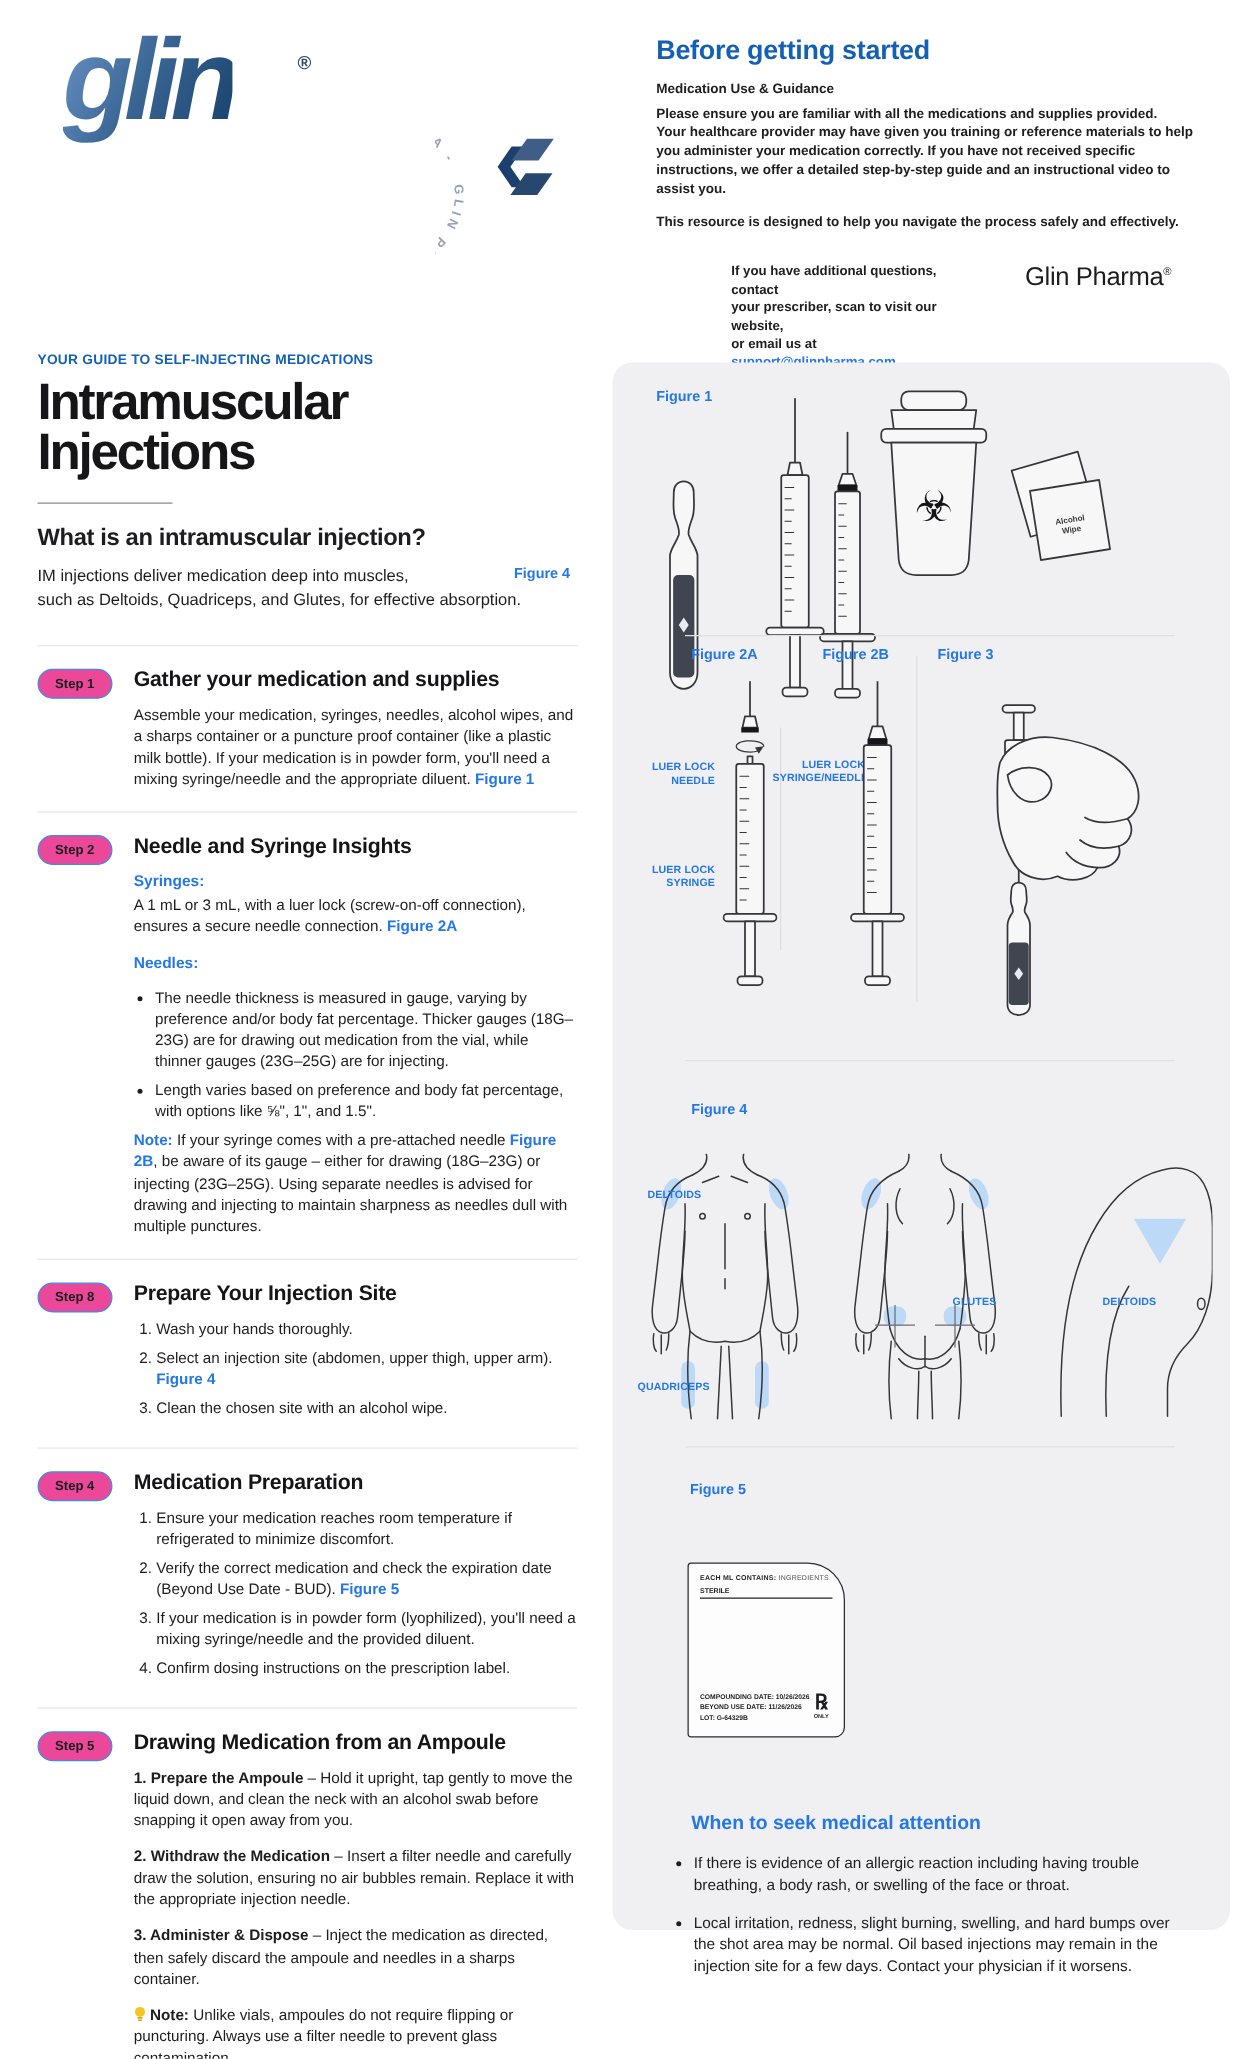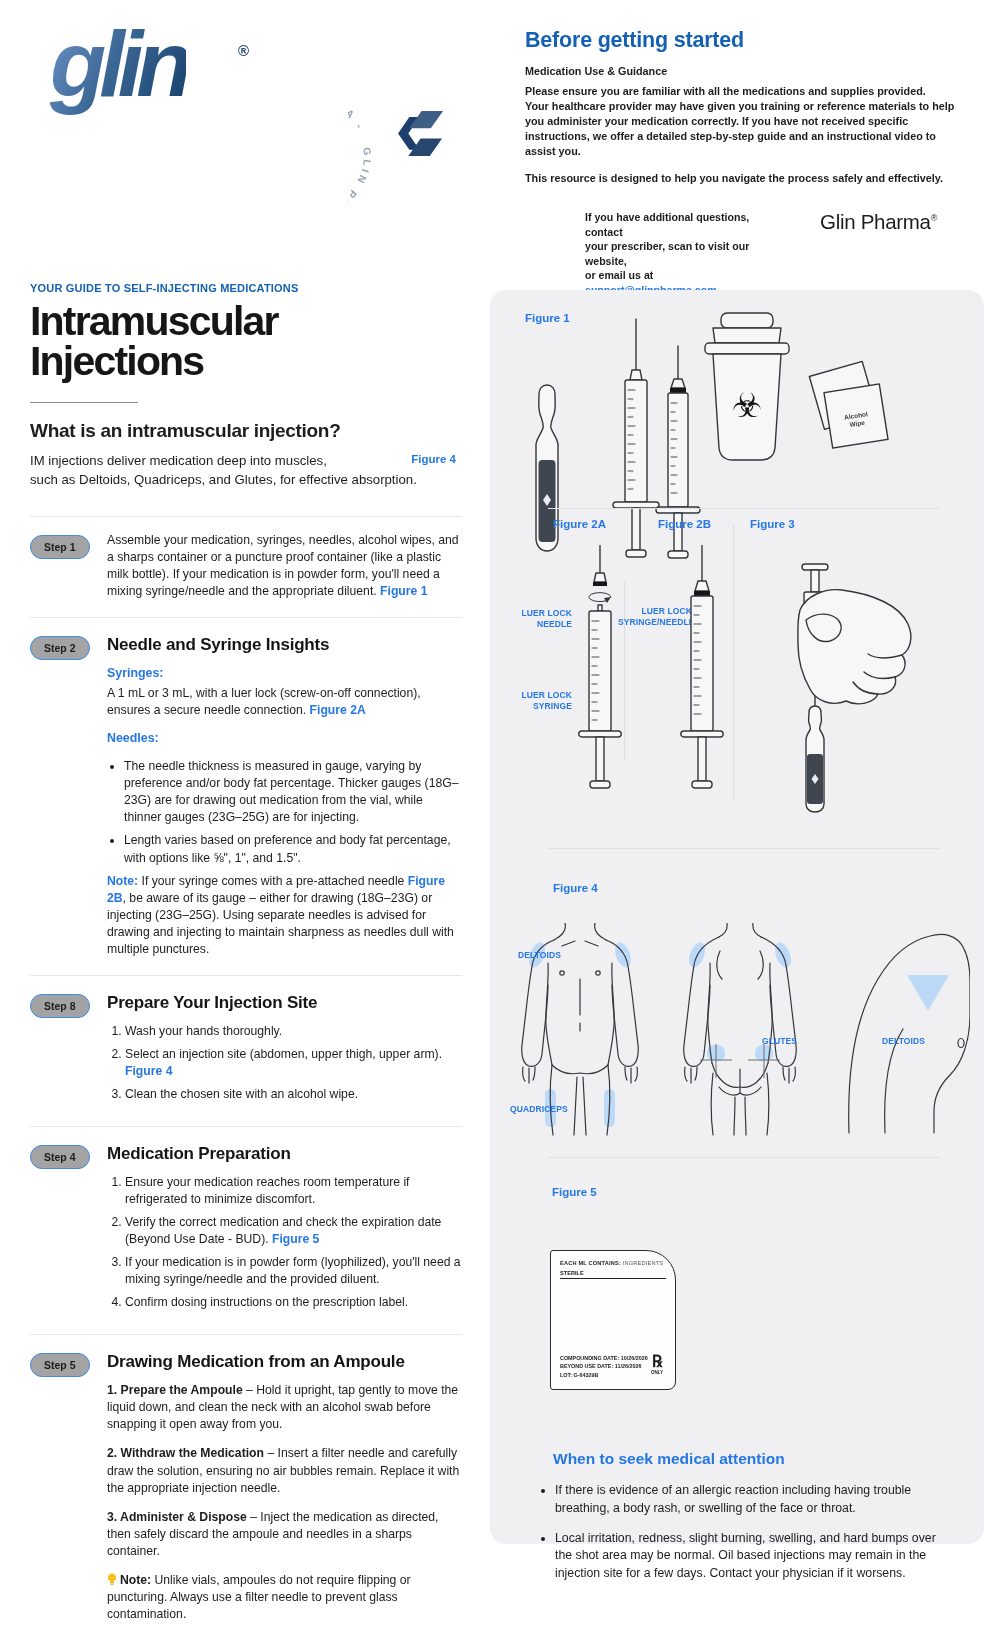--- a/index.html
+++ b/index.html
@@ -29,21 +29,21 @@
   .main-title{font-size:41px;line-height:.97;font-weight:800;letter-spacing:-1.8px;color:#161618;margin:0 0 20px;}
   .title-rule{width:108px;border-top:1.5px solid #8a8a8e;margin:0 0 17px;}
   .question{font-size:19px;font-weight:800;letter-spacing:-.3px;margin:0 0 9px;}
   .answer{font-size:13.2px;line-height:1.5;position:relative;margin-bottom:26px;}
   .fig-link{color:#2577e6;font-weight:700;text-decoration:none;cursor:pointer;}
   .answer .fig-link{position:absolute;right:6px;top:0;font-size:11.5px;}
   .divider{border-top:1px solid #e8e8ea;}
   .step{display:flex;padding:15px 0 17px;}
   .badge-col{width:77px;flex:none;padding-top:3px;}
   .badge{display:inline-block;border:1.5px solid #3c8ce8;border-radius:15px;padding:5px 13px;
-         font-size:10.5px;font-weight:700;color:#1d1d1f;background:#a3a3a3;}
+         font-size:10.5px;font-weight:700;color:#1d1d1f;background:#ec4899;}
   .step-content{flex:1;font-size:12.2px;line-height:1.4;}
   .step-content h3{margin:0 0 8px;font-size:17px;font-weight:800;letter-spacing:-.2px;color:#151517;}
   .step-content p{margin:0;}
   .blue-label{color:#2577e6;font-weight:700;font-size:12.4px;margin:9px 0 2px;}
   .step-content ul{margin:11px 0 0;padding-left:17px;}
   .step-content ol{margin:0;padding-left:18px;}
   .step-content li{margin-bottom:6px;}
   .note{margin-top:13px;}
   .note-label{color:#2577e6;font-weight:700;}
   .s5 p{margin:0 0 12px;}
@@ -126,20 +126,21 @@
   <div class="answer">
     <a class="fig-link">Figure 4</a>
     <span>IM injections deliver medication deep into muscles,</span><br>
     <span>such as Deltoids, Quadriceps, and Glutes, for effective absorption.</span>
   </div>
 
   <div class="divider"></div>
   <div class="step">
     <div class="badge-col"><span class="badge">Step 1</span></div>
     <div class="step-content">
+      <h3>Gather your medication and supplies</h3>
       <p><span>Assemble your medication, syringes, needles, alcohol wipes, and a sharps container or a puncture proof container (like a plastic milk bottle). If your medication is in powder form, you'll need a mixing syringe/needle and the appropriate diluent. </span><a class="fig-link">Figure 1</a></p>
     </div>
   </div>
 
   <div class="divider"></div>
   <div class="step">
     <div class="badge-col"><span class="badge">Step 2</span></div>
     <div class="step-content">
       <h3>Needle and Syringe Insights</h3>
       <div class="blue-label" style="margin-top:0">Syringes:</div>

